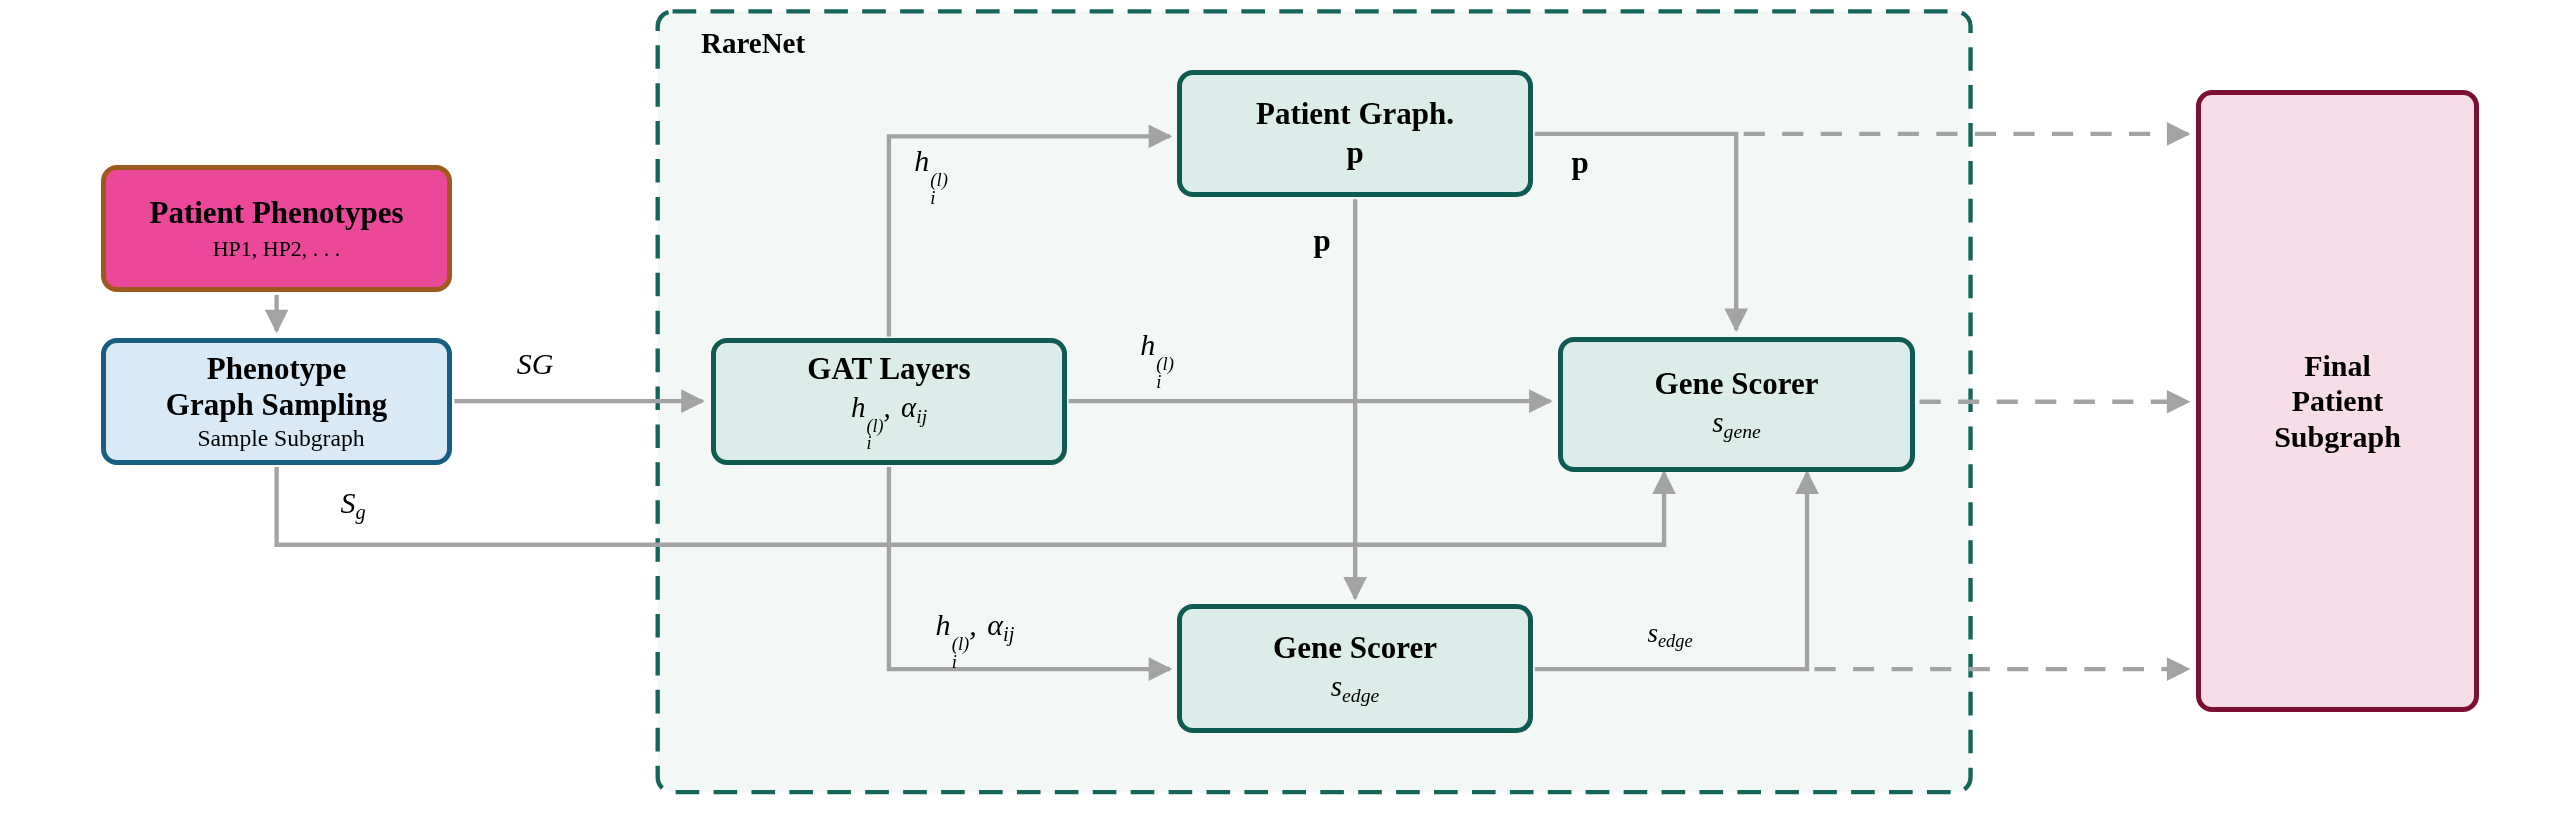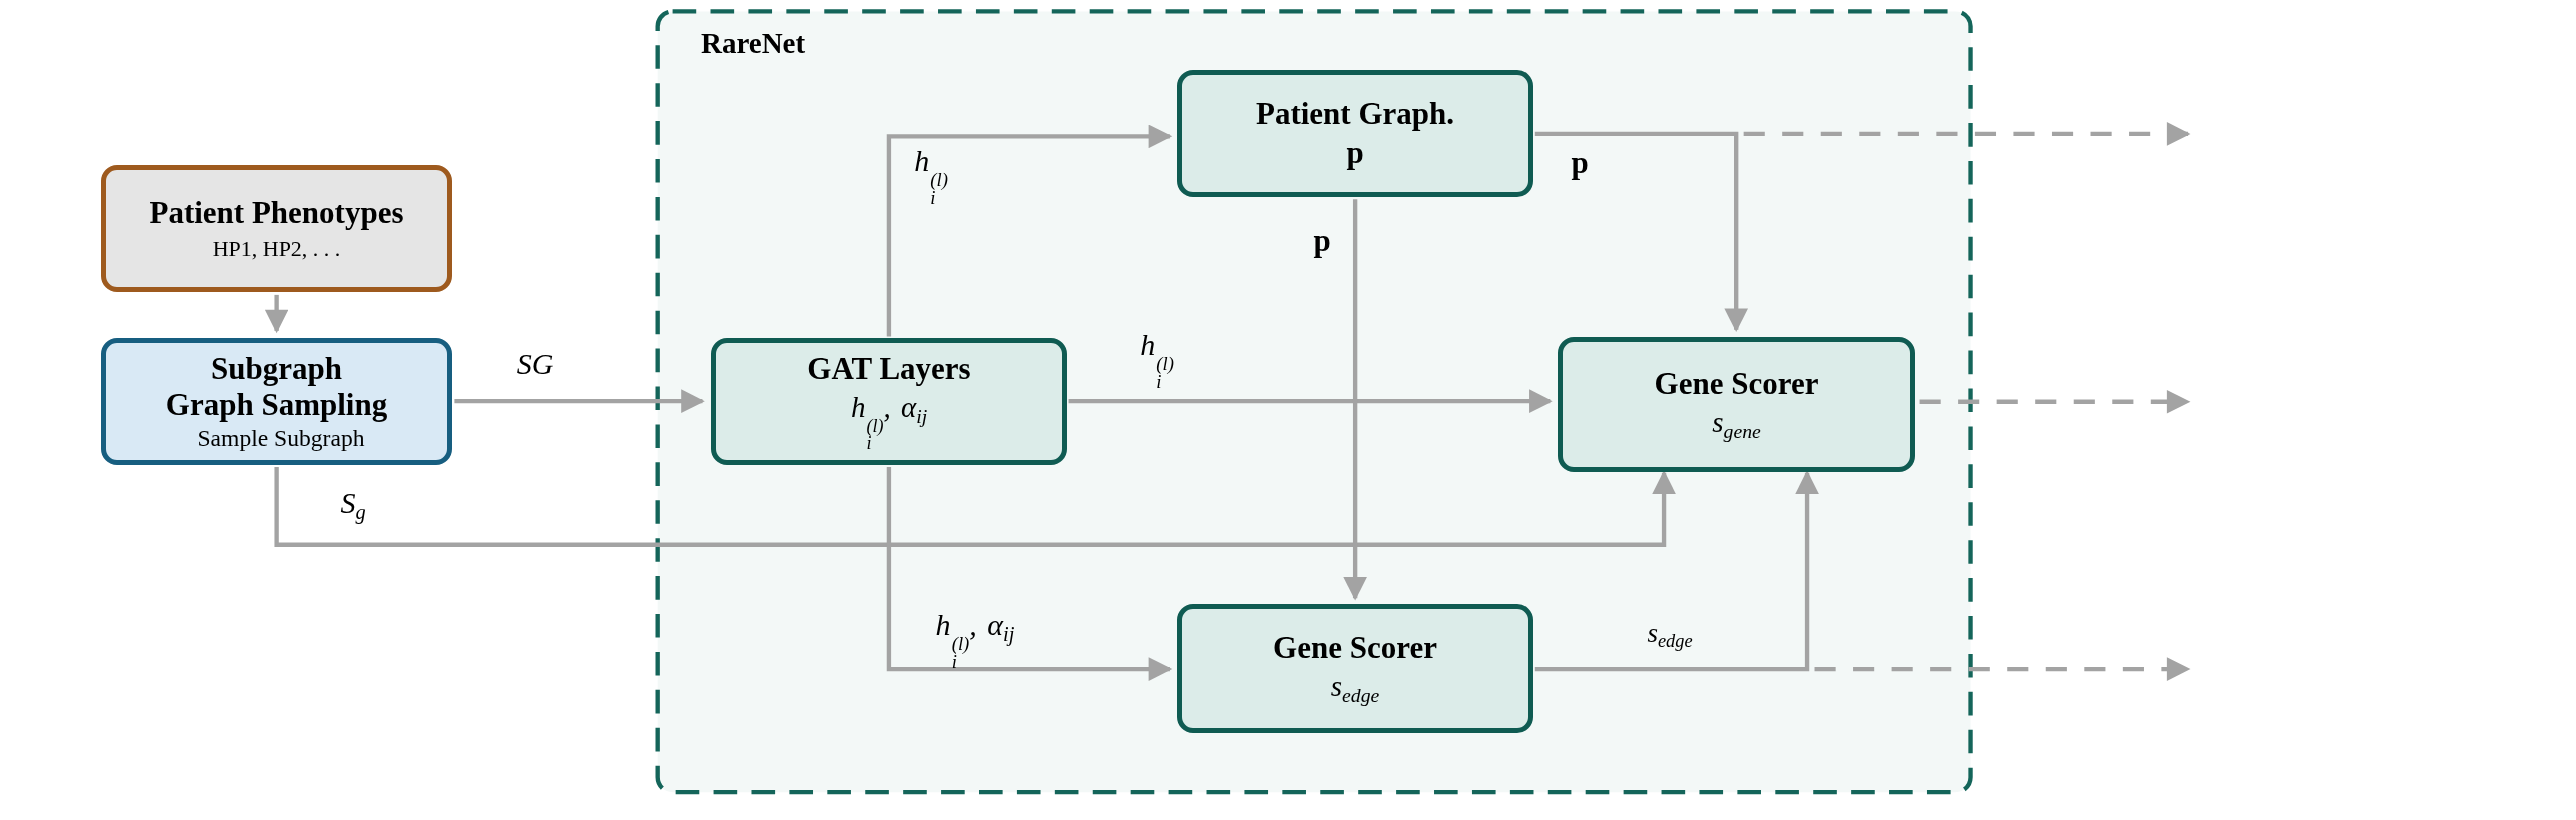--- a/index.html
+++ b/index.html
@@ -9,21 +9,21 @@
   }
   svg.layer{position:absolute;left:0;top:0;display:block;}
   .box{
     position:absolute;box-sizing:border-box;border-radius:16px;
     display:flex;flex-direction:column;align-items:center;justify-content:center;
     text-align:center;
   }
   .box .title{font-weight:bold;font-size:31px;line-height:1.18;white-space:nowrap;}
   .box .title2{font-weight:bold;font-size:31px;line-height:1.18;white-space:nowrap;}
   .box .sub{font-size:22px;margin-top:5px;white-space:nowrap;}
-  .box.orange{background:#e5e5e5;border:5px solid #9e5a1e;}
+  .box.orange{background:#ec4899;border:5px solid #9e5a1e;}
   .box.blue{background:#d9e9f5;border:5px solid #175e80;}
   .box.teal{background:#dcece9;border:5px solid #0f5b52;}
   .box.pink{background:#f6dde7;border:5px solid #7c1034;}
   .rarenet-label{
     position:absolute;left:701px;top:27px;font-weight:bold;font-size:29px;
   }
   .math{font-size:29px;font-style:italic;margin-top:3.7px;white-space:nowrap;}
   .math-bold{font-size:31px;font-weight:bold;font-style:normal;margin-top:2.5px;}
   .stk{display:inline-flex;flex-direction:column;align-items:flex-start;
        line-height:0.95;vertical-align:-0.50em;margin-left:1.2px;}
@@ -67,21 +67,21 @@
   </svg>
 
   <div class="rarenet-label">RareNet</div>
 
   <div class="box orange" style="left:101px;top:165px;width:351px;height:127px;">
     <div class="title">Patient Phenotypes</div>
     <div class="sub">HP1, HP2, . . .</div>
   </div>
 
   <div class="box blue" style="left:101px;top:338px;width:351px;height:127px;">
-    <div class="title">Subgraph</div>
+    <div class="title">Phenotype</div>
     <div class="title2">Graph Sampling</div>
     <div class="sub" style="margin-top:1.2px;font-size:23.6px;margin-left:9px;">Sample Subgraph</div>
   </div>
 
   <div class="box teal" style="left:711px;top:338px;width:356px;height:127px;">
     <div class="title">GAT Layers</div>
     <div class="math">
       <span>h</span><span class="stk">
           <span class="top">(l)</span>
           <span class="bot">i</span>
@@ -101,20 +101,25 @@
     </div>
   </div>
 
   <div class="box teal" style="left:1177px;top:604px;width:356px;height:129px;">
     <div class="title">Gene Scorer</div>
     <div class="math">
       <span>s</span><span class="ssub">edge</span>
     </div>
   </div>
 
+  <div class="box pink" style="left:2196px;top:90px;width:283px;height:622px;">
+    <div class="title" style="font-size:30px;">Final</div>
+    <div class="title" style="font-size:30px;">Patient</div>
+    <div class="title" style="font-size:30px;">Subgraph</div>
+  </div>
 
   <div class="lbl" style="left:535px;top:364px;">SG</div>
 
   <div class="lbl" style="left:353px;top:505px;">
     <span>S</span><span class="ssub">g</span>
   </div>
 
   <div class="lbl" style="left:931px;top:175px;">
     <span>h</span><span class="stk">
         <span class="top">(l)</span>

